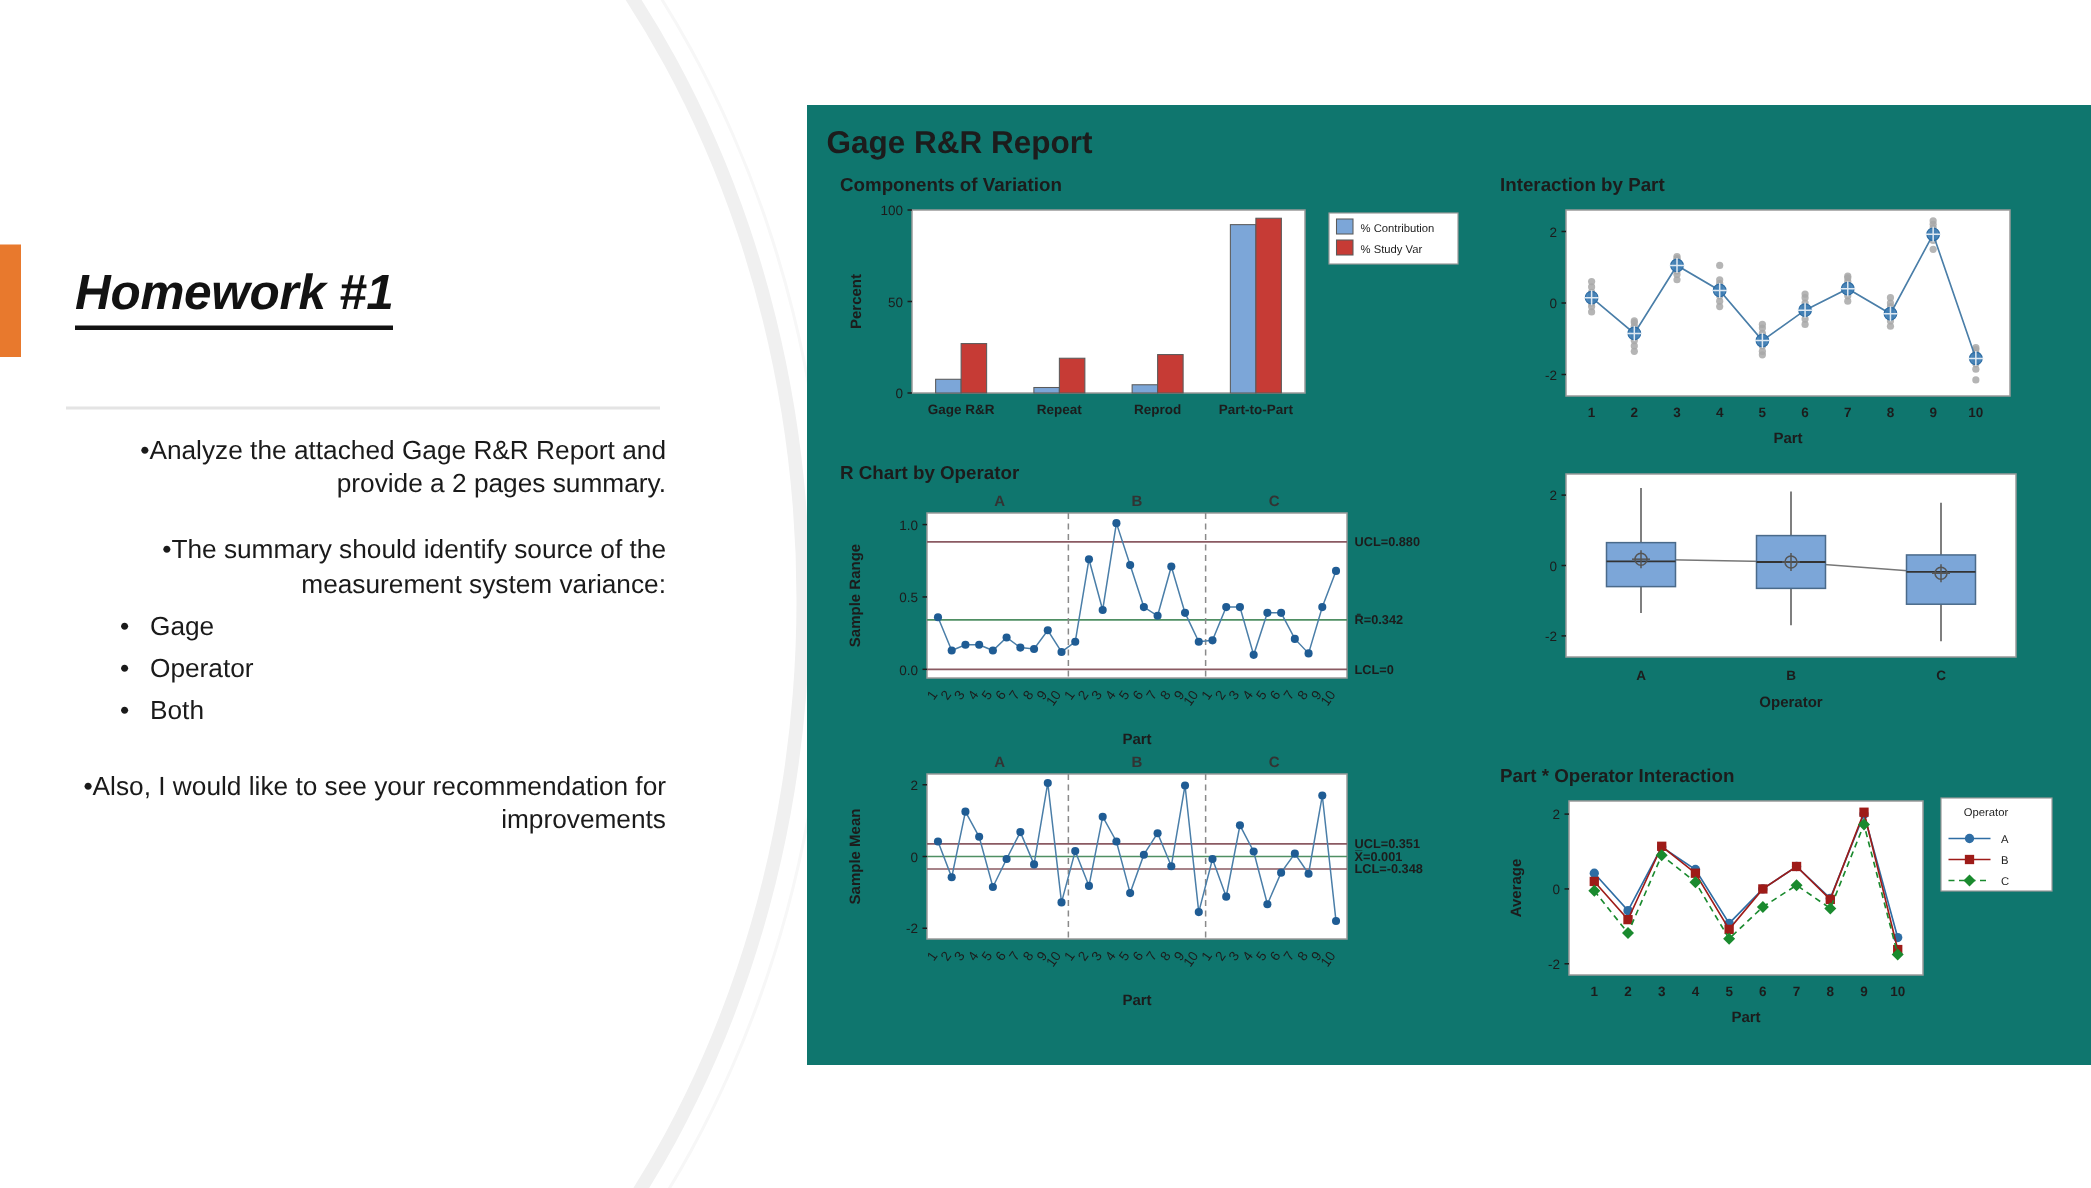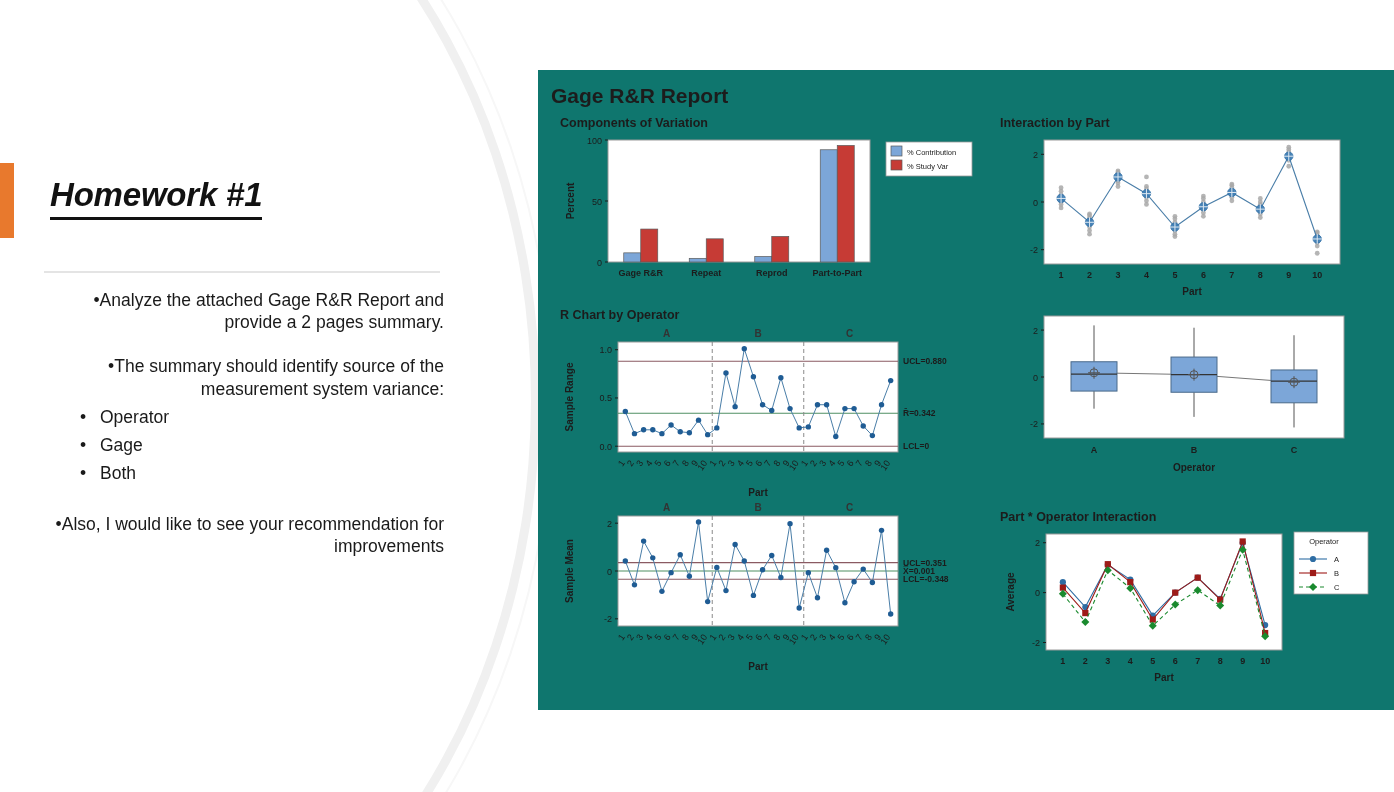--- a/index.html
+++ b/index.html
@@ -98,24 +98,24 @@
   <div class="body-text">
     <div class="blk bullet-l1">
       <span class="bdot">•</span><span>Analyze the attached Gage R&amp;R Report and provide a 2 pages summary.</span>
     </div>
     <div class="spacer"></div>
     <div class="blk bullet-l1">
       <span class="bdot">•</span><span>The summary should identify source of the measurement system variance:</span>
     </div>
     <div class="sub-list">
       <div class="li">
-        <span class="bdot">•</span><span>Operator</span>
+        <span class="bdot">•</span><span>Gage</span>
       </div>
       <div class="li">
-        <span class="bdot">•</span><span>Gage</span>
+        <span class="bdot">•</span><span>Operator</span>
       </div>
       <div class="li">
         <span class="bdot">•</span><span>Both</span>
       </div>
     </div>
     <div class="spacer"></div>
     <div class="blk bullet-l1">
       <span class="bdot">•</span><span>Also, I would like to see your recommendation for improvements</span>
     </div>
   </div>

